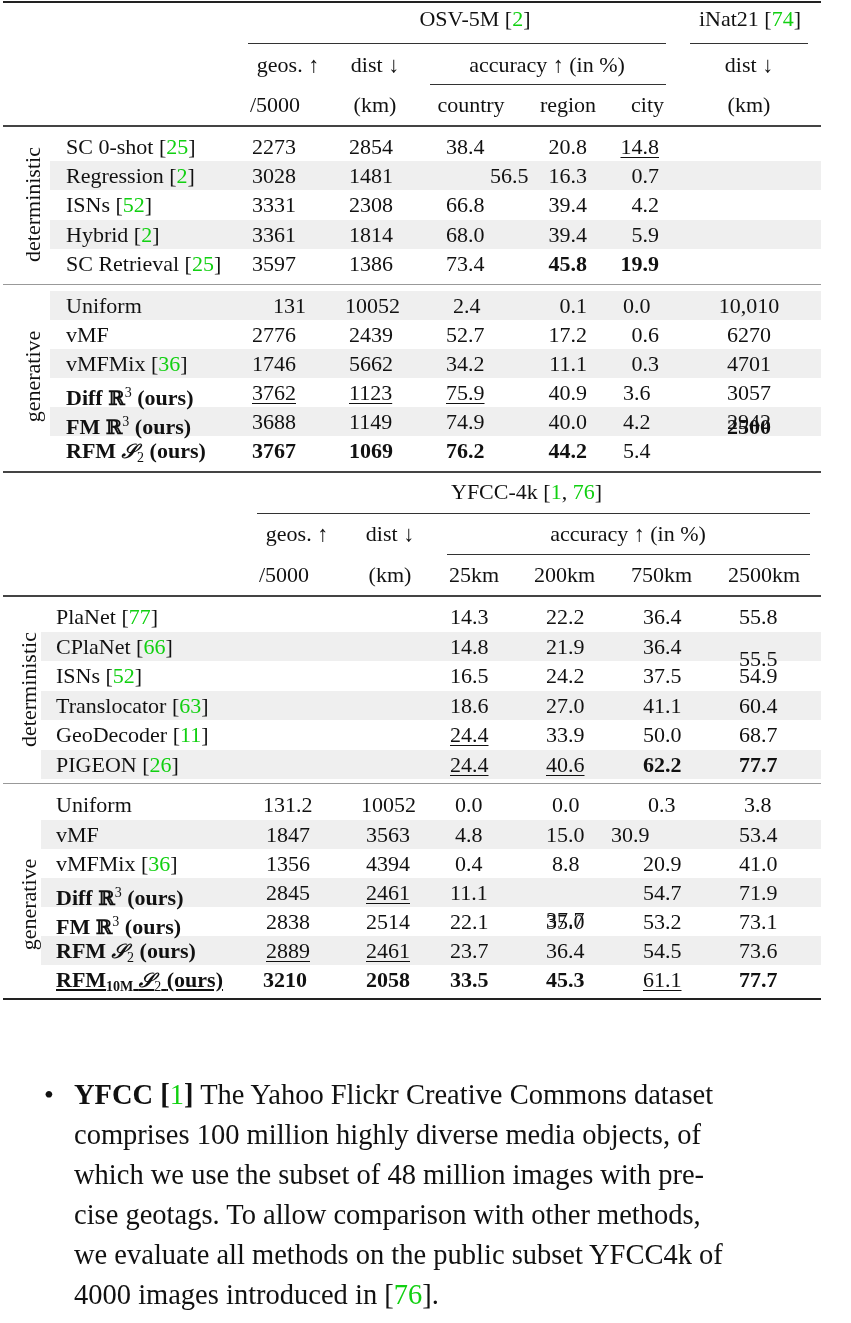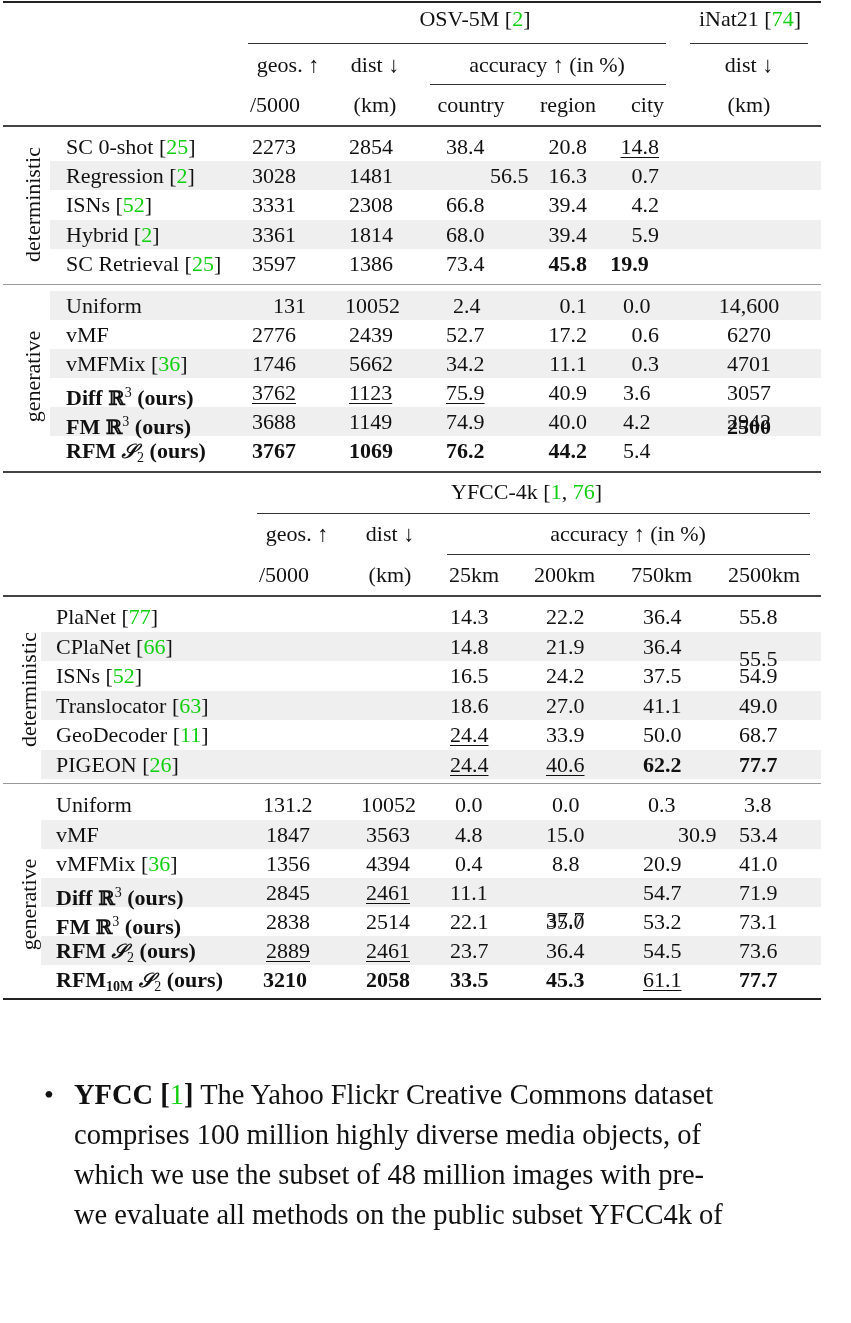--- a/index.html
+++ b/index.html
@@ -98,31 +98,31 @@
     <div class="cell" style="left:446px; top:220px;">68.0</div>
     <div class="cell r" style="left:520px; width:67px; top:220px;">39.4</div>
     <div class="cell r" style="left:600px; width:59px; top:220px;">5.9</div>
   </div>
   <div>
     <div class="cell" style="left:66px; top:249px;"><span>SC Retrieval</span> [<span class="cite">25</span>]</div>
     <div class="cell" style="left:252px; top:249px;">3597</div>
     <div class="cell" style="left:349px; top:249px;">1386</div>
     <div class="cell" style="left:446px; top:249px;">73.4</div>
     <div class="cell r b" style="left:520px; width:67px; top:249px;">45.8</div>
-    <div class="cell r b" style="left:600px; width:59px; top:249px;text-align:center;">19.9</div>
+    <div class="cell r b" style="left:600px; width:59px; top:249px;">19.9</div>
   </div>
 
   <div>
     <div class="cell" style="left:66px; top:291px;">Uniform</div>
     <div class="cell r" style="left:252px; width:54px; top:291px;">131</div>
     <div class="cell" style="left:345px; top:291px;">10052</div>
     <div class="cell" style="left:453px; top:291px;">2.4</div>
     <div class="cell r" style="left:520px; width:67px; top:291px;">0.1</div>
     <div class="cell" style="left:623px; top:291px;">0.0</div>
-    <div class="cell c" style="left:690px; width:118px; top:291px;">14,600</div>
+    <div class="cell c" style="left:690px; width:118px; top:291px;">10,010</div>
   </div>
   <div>
     <div class="cell" style="left:66px; top:320px;">vMF</div>
     <div class="cell" style="left:252px; top:320px;">2776</div>
     <div class="cell" style="left:349px; top:320px;">2439</div>
     <div class="cell" style="left:446px; top:320px;">52.7</div>
     <div class="cell r" style="left:520px; width:67px; top:320px;">17.2</div>
     <div class="cell r" style="left:600px; width:59px; top:320px;">0.6</div>
     <div class="cell c" style="left:690px; width:118px; top:320px;">6270</div>
   </div>
@@ -217,21 +217,21 @@
     <div class="cell" style="left:450px; top:661px;">16.5</div>
     <div class="cell" style="left:546px; top:661px;">24.2</div>
     <div class="cell" style="left:643px; top:661px;">37.5</div>
     <div class="cell" style="left:739px; top:661px;">54.9</div>
   </div>
   <div>
     <div class="cell" style="left:56px; top:691px;"><span>Translocator</span> [<span class="cite">63</span>]</div>
     <div class="cell" style="left:450px; top:691px;">18.6</div>
     <div class="cell" style="left:546px; top:691px;">27.0</div>
     <div class="cell" style="left:643px; top:691px;">41.1</div>
-    <div class="cell" style="left:739px; top:691px;">49.0</div>
+    <div class="cell" style="left:739px; top:691px;">60.4</div>
   </div>
   <div>
     <div class="cell" style="left:56px; top:720px;"><span>GeoDecoder</span> [<span class="cite">11</span>]</div>
     <div class="cell u" style="left:450px; top:720px;">24.4</div>
     <div class="cell" style="left:546px; top:720px;">33.9</div>
     <div class="cell" style="left:643px; top:720px;">50.0</div>
     <div class="cell" style="left:739px; top:720px;">68.7</div>
   </div>
   <div>
     <div class="cell" style="left:56px; top:750px;"><span>PIGEON</span> [<span class="cite">26</span>]</div>
@@ -249,21 +249,21 @@
     <div class="cell" style="left:552px; top:790px;">0.0</div>
     <div class="cell" style="left:648px; top:790px;">0.3</div>
     <div class="cell" style="left:744px; top:790px;">3.8</div>
   </div>
   <div>
     <div class="cell" style="left:56px; top:820px;">vMF</div>
     <div class="cell" style="left:266px; top:820px;">1847</div>
     <div class="cell" style="left:366px; top:820px;">3563</div>
     <div class="cell" style="left:455px; top:820px;">4.8</div>
     <div class="cell" style="left:546px; top:820px;">15.0</div>
-    <div class="cell" style="left:678px; top:820px;">30.9</div>
+    <div class="cell" style="left:611px; top:820px;">30.9</div>
     <div class="cell" style="left:739px; top:820px;">53.4</div>
   </div>
   <div>
     <div class="cell" style="left:56px; top:849px;"><span>vMFMix</span> [<span class="cite">36</span>]</div>
     <div class="cell" style="left:266px; top:849px;">1356</div>
     <div class="cell" style="left:366px; top:849px;">4394</div>
     <div class="cell" style="left:455px; top:849px;">0.4</div>
     <div class="cell" style="left:552px; top:849px;">8.8</div>
     <div class="cell" style="left:643px; top:849px;">20.9</div>
     <div class="cell" style="left:739px; top:849px;">41.0</div>
@@ -289,31 +289,33 @@
   <div>
     <div class="cell b" style="left:56px; top:936px;"><span>RFM</span> <span class="math">𝒮</span><sub class="sm" style="font-weight:normal;">2</sub> <span>(ours)</span></div>
     <div class="cell u" style="left:266px; top:936px;">2889</div>
     <div class="cell u" style="left:366px; top:936px;">2461</div>
     <div class="cell" style="left:450px; top:936px;">23.7</div>
     <div class="cell" style="left:546px; top:936px;">36.4</div>
     <div class="cell" style="left:643px; top:936px;">54.5</div>
     <div class="cell" style="left:739px; top:936px;">73.6</div>
   </div>
   <div>
-    <div class="cell b" style="left:56px; top:965px;"><span>RFM</span><sub class="sm">10M</sub> <span class="math">𝒮</span><sub class="sm" style="font-weight:normal;">2</sub> <span>(ours)</span></div>
+    <div class="cell b" style="left:56px; top:965px;text-decoration:underline;"><span>RFM</span><sub class="sm">10M</sub> <span class="math">𝒮</span><sub class="sm" style="font-weight:normal;">2</sub> <span>(ours)</span></div>
     <div class="cell b" style="left:263px; top:965px;">3210</div>
     <div class="cell b" style="left:366px; top:965px;">2058</div>
     <div class="cell b" style="left:450px; top:965px;">33.5</div>
     <div class="cell b" style="left:546px; top:965px;">45.3</div>
     <div class="cell u" style="left:643px; top:965px;">61.1</div>
     <div class="cell b" style="left:739px; top:965px;">77.7</div>
   </div>
 
   <div class="rule thick" style="top:998px;"></div>
 </div>
 
 <div class="bullet">•</div>
 <div class="para">
   <span class="line"><b>YFCC</b> <b>[<span class="cite" style="font-weight:normal;">1</span>]</b><span> The Yahoo Flickr Creative Commons dataset</span></span>
   <span class="line">comprises 100 million highly diverse media objects, of</span>
   <span class="line">which we use the subset of 48 million images with pre-</span>
+  <span class="line">cise geotags. To allow comparison with other methods,</span>
   <span class="line">we evaluate all methods on the public subset YFCC4k of</span>
+  <span class="line"><span>4000 images introduced in [</span><span class="cite">76</span><span>].</span></span>
 </div>
 
 </body></html>

